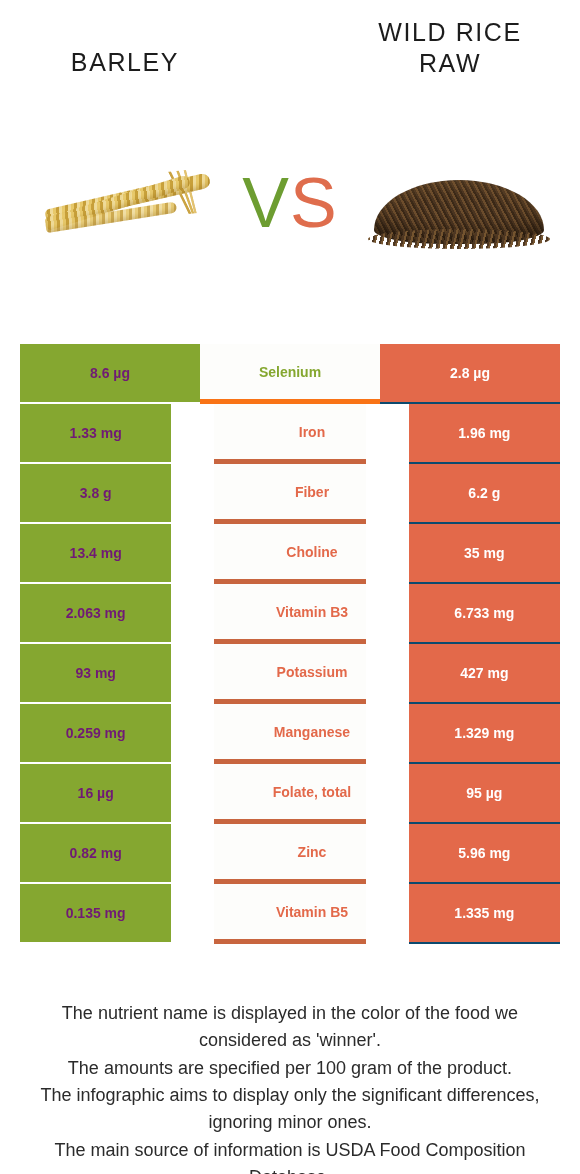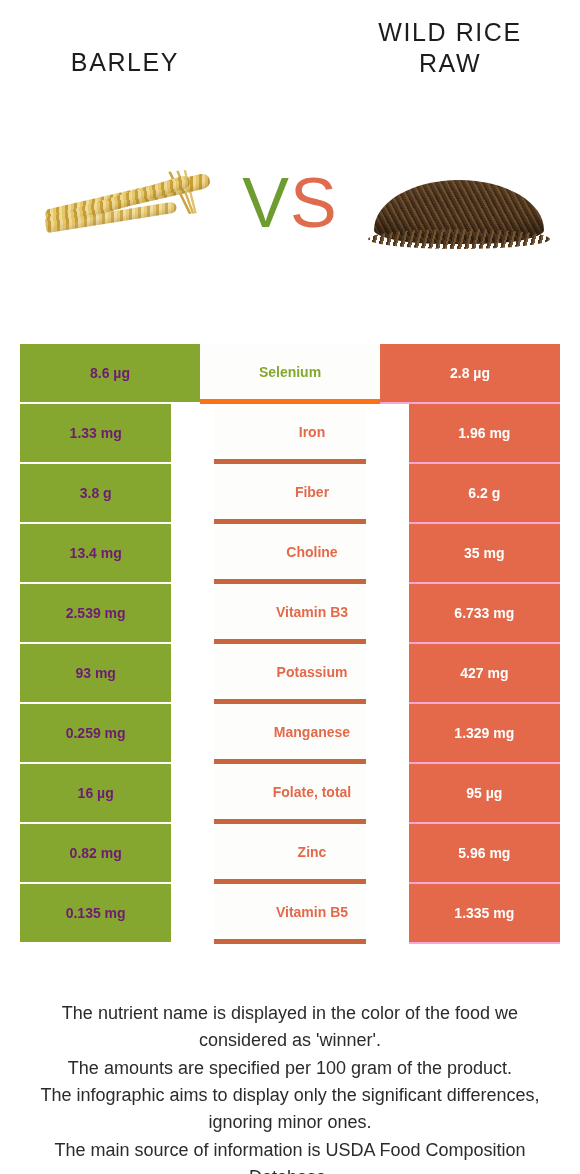--- a/index.html
+++ b/index.html
@@ -159,21 +159,21 @@
   }
   .cell.mid {
     width: 180px;
     background: #fdfdfb;
     border-bottom: 5px solid #f97316;
   }
   .cell.right {
     width: 180px;
     background: #e3694a;
     color: #ffffff;
-    border-bottom: 2px solid #f9a8d4;
+    border-bottom: 2px solid #0c4a6e;
   }
   .row.winner-right .cell.mid { border-bottom-color: #c8653f; }
   .cell.mid .nutrient { font-weight: bold; font-size: 14px; }
   .row.winner-left  .cell.mid .nutrient { color: #85a730; }
   .row.winner-right .cell.mid .nutrient { color: #e3694a; padding-left: 44px; }
 
   
   .footer {
     position: absolute;
     left: 34px; top: 1000px;
@@ -240,21 +240,21 @@
         <div class="cell right">6.2 g</div>
       </div>
       <div class="row winner-right">
         <div class="cell left">13.4 mg</div>
         <div class="cell mid">
           <span class="nutrient">Choline</span>
         </div>
         <div class="cell right">35 mg</div>
       </div>
       <div class="row winner-right">
-        <div class="cell left">2.539 mg</div>
+        <div class="cell left">2.063 mg</div>
         <div class="cell mid">
           <span class="nutrient">Vitamin B3</span>
         </div>
         <div class="cell right">6.733 mg</div>
       </div>
       <div class="row winner-right">
         <div class="cell left">93 mg</div>
         <div class="cell mid">
           <span class="nutrient">Potassium</span>
         </div>

